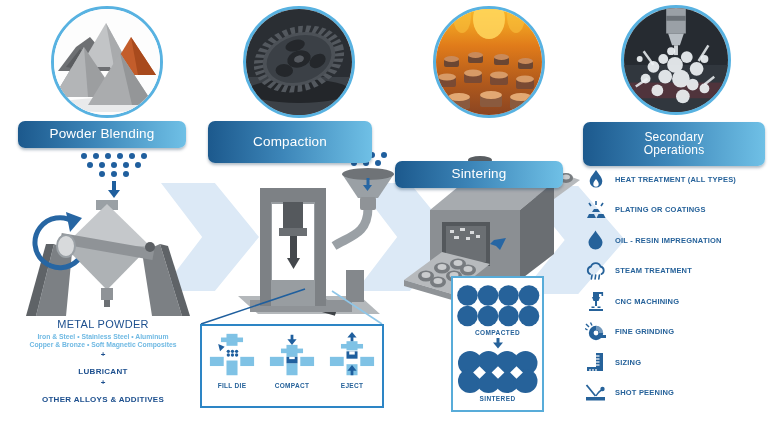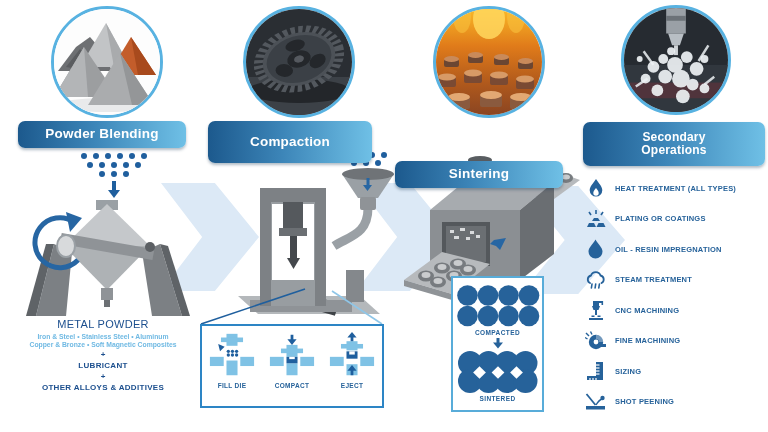--- a/index.html
+++ b/index.html
@@ -4,37 +4,37 @@
 <style>
   html,body{margin:0;padding:0;background:#fff;}
   .canvas{position:relative;width:768px;height:432px;background:#ffffff;
     font-family:"Liberation Sans",sans-serif;overflow:hidden;}
   .chev{position:absolute;background:#dce9f6;z-index:1;
     clip-path:polygon(0 0,55% 0,100% 50%,55% 100%,0 100%,42% 50%);}
   .circle{position:absolute;width:112px;height:112px;border-radius:50%;
     border:3px solid #58b2e1;overflow:hidden;background:#fff;z-index:4;box-sizing:border-box;}
   .circle svg{display:block;width:100%;height:100%;}
   .banner{position:absolute;background:linear-gradient(90deg,#1c598d 0%,#3c85b8 45%,#6fc0e6 100%);
-    border-radius:7px;color:#fff;font-weight:700;display:flex;flex-direction:column;
+    border-radius:7px;color:#fff;font-weight:400;display:flex;flex-direction:column;
     align-items:center;justify-content:center;z-index:5;
     box-shadow:0 2px 3px rgba(30,60,90,.35);letter-spacing:.2px;font-size:13.5px;line-height:1.1;}
   .panel-svg{position:absolute;z-index:2;}
   .overlay-svg{position:absolute;left:0;top:0;z-index:2;pointer-events:none;}
   .inset{position:absolute;background:#fff;z-index:6;box-sizing:border-box;}
   .inset.compact-box{border:2px solid #2d85c5;display:flex;align-items:flex-start;justify-content:space-around;padding-top:5px;}
   .inset.sinter-box{border:2px solid #58acd9;display:flex;flex-direction:column;align-items:center;padding-top:7px;}
   .die-step{display:flex;flex-direction:column;align-items:center;}
   .die-label{font-size:6.5px;font-weight:700;color:#26629a;letter-spacing:.3px;margin-top:3px;}
   .sinter-label{font-size:6.5px;font-weight:700;color:#26629a;letter-spacing:.4px;margin-top:2px;}
   .left-block{position:absolute;left:8px;top:318px;width:190px;text-align:center;z-index:6;}
   .lb-head{font-size:11px;font-weight:400;color:#1c4f8e;letter-spacing:.3px;}
   .lb-mat{font-size:6.8px;font-weight:700;color:#6fb9e3;margin-top:2.5px;}
   .lb-plus{font-size:8px;font-weight:700;color:#1c4f8e;margin-top:2px;}
-  .lb-bold{font-size:8px;font-weight:700;color:#1c4f8e;margin-top:2px;letter-spacing:.3px;}
-  .sec-list{position:absolute;left:585px;top:178px;width:180px;z-index:6;
+  .lb-bold{font-size:8px;font-weight:700;color:#1c4f8e;margin-top:8px;letter-spacing:.3px;}
+  .sec-list{position:absolute;left:585px;top:169px;width:180px;z-index:6;
     display:flex;flex-direction:column;gap:10.5px;justify-content:space-between;}
   .sec-row{display:flex;align-items:center;gap:9px;height:20px;}
   .sec-icon{width:21px;height:21px;flex:0 0 21px;display:flex;align-items:center;justify-content:center;}
   .sec-label{font-size:7.5px;font-weight:700;color:#26629a;letter-spacing:.2px;}
 </style>
 </head>
 <body>
 
 <div class="canvas">
 
@@ -502,21 +502,21 @@
               <line x1="4" y1="5" x2="1" y2="2"></line>
               <line x1="7" y1="3.5" x2="5.5" y2="0.5"></line>
               <line x1="2.5" y1="8" x2="0" y2="6.5"></line>
             </g>
           <circle cx="11" cy="11" r="7.2" fill="#26629a"></circle>
           <circle cx="11" cy="11" r="2.4" fill="#ffffff"></circle>
           <path d="M11,3.8 A7.2,7.2 0 0 1 18.2,11 L14,11 A3,3 0 0 0 11,8 Z" fill="#ffffff" opacity="0.35"></path>
           <rect x="16" y="13" width="5" height="3" fill="#26629a"></rect>
         </svg>
       </span>
-      <span class="sec-label">FINE MACHINING</span>
+      <span class="sec-label">FINE GRINDING</span>
     </div>
 
     <div class="sec-row">
       <span class="sec-icon">
         <svg width="20" height="20" viewBox="0 0 20 20">
           <rect x="10" y="1" width="7" height="15" fill="#26629a"></rect>
           <g stroke="#ffffff" stroke-width="1.2">
               <line x1="10" y1="4" x2="13.5" y2="4"></line>
               <line x1="10" y1="7" x2="13.5" y2="7"></line>
               <line x1="10" y1="10" x2="13.5" y2="10"></line>

